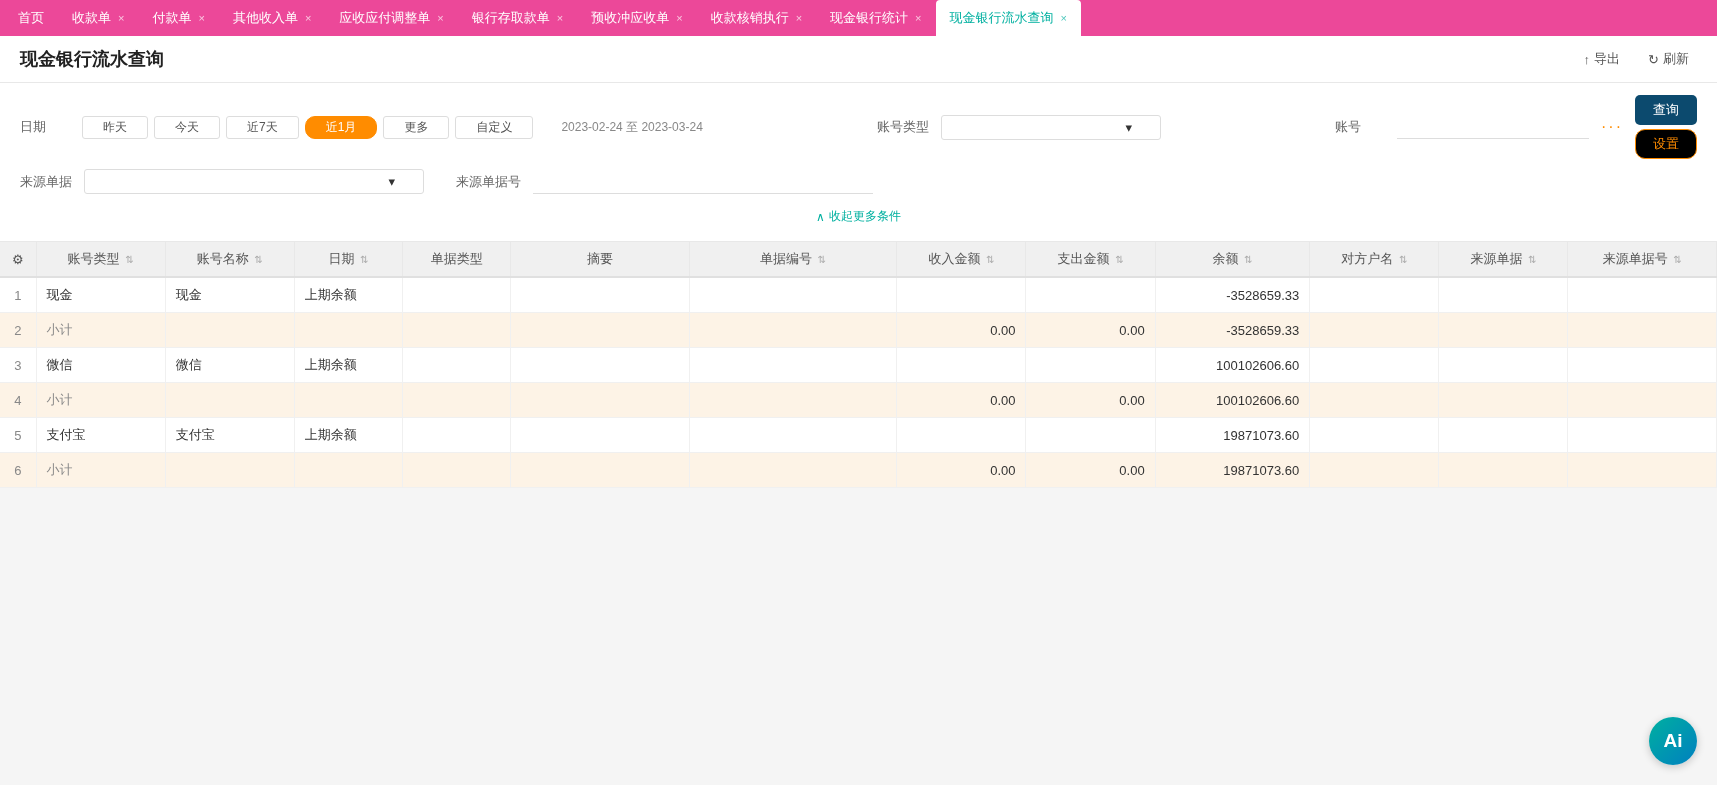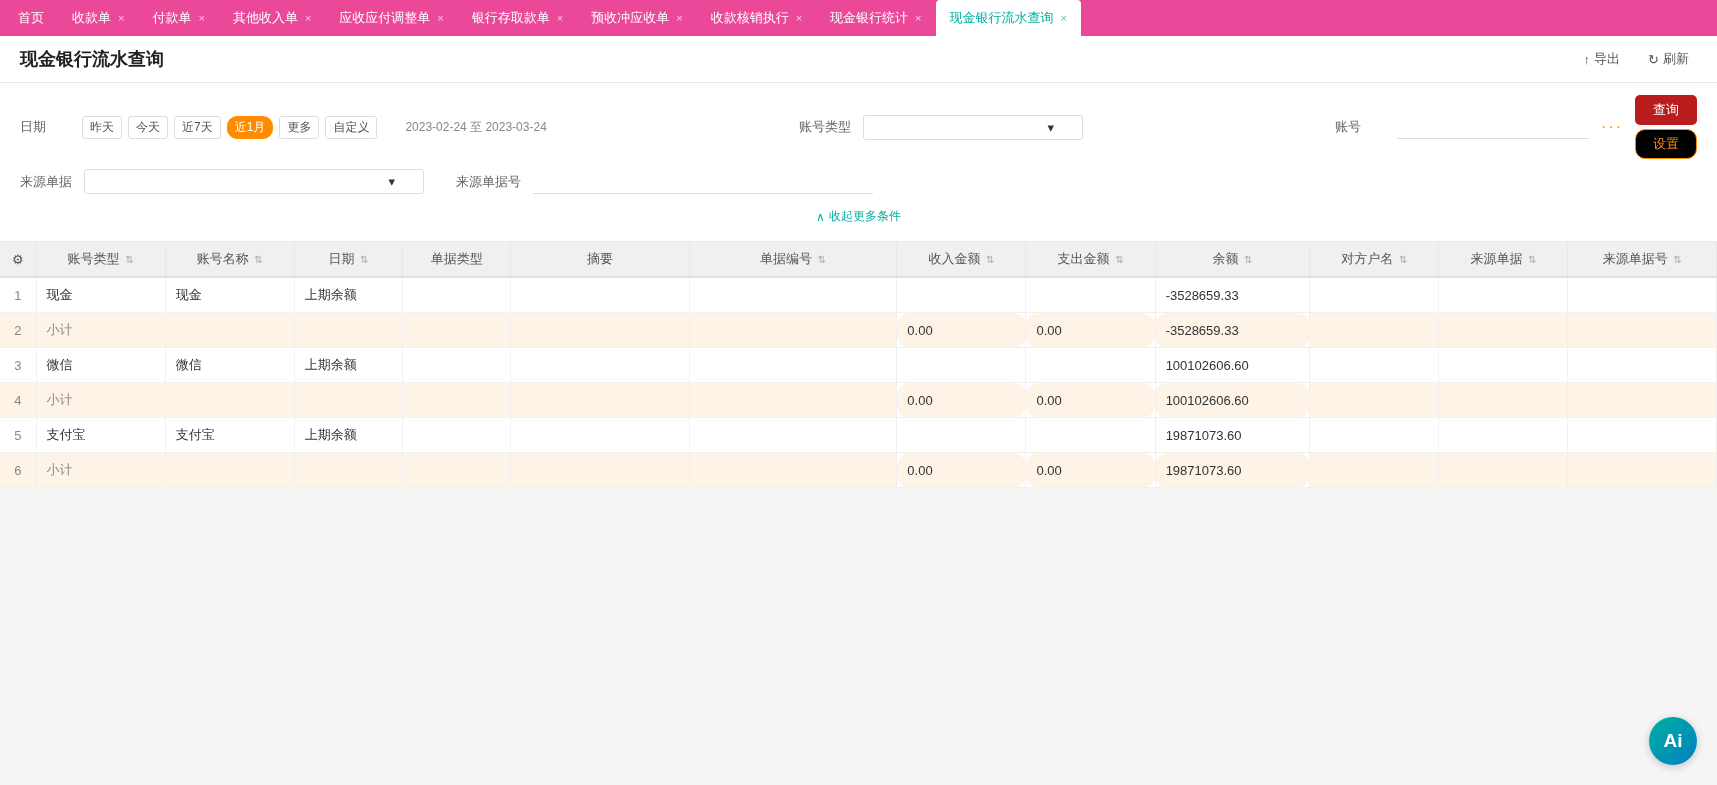--- a/index.html
+++ b/index.html
@@ -91,21 +91,21 @@
       font-size: 13px;
       white-space: nowrap;
       min-width: 50px;
     }
     .date-shortcuts {
       display: flex;
       align-items: center;
       gap: 6px;
     }
     .date-btn {
-      padding: 2px 7px;
+      padding: 2px 20px;
       border: 1px solid #ddd;
       border-radius: 3px;
       cursor: pointer;
       font-size: 12px;
       color: #555;
       background: #fff;
     }
     .date-btn.active-date {
       background: #ff8c00;
       border-color: #ff8c00;
@@ -146,21 +146,21 @@
       padding: 4px 8px;
       min-width: 180px;
     }
     .dots-btn {
       color: #ff8c00;
       cursor: pointer;
       font-size: 16px;
       letter-spacing: 2px;
     }
     .btn-query {
-      background: #b91c1c;
+      background: #0c4a6e;
       color: #fff;
       border: none;
       padding: 6px 18px;
       border-radius: 5px;
       cursor: pointer;
       font-size: 13px;
     }
     .btn-settings {
       background: #000000;
       color: #ff8c00;
@@ -209,21 +209,21 @@
     }
     thead th .sort-icon { color: #aaa; font-size: 10px; margin-left: 2px; }
     tbody tr { border-bottom: 1px solid #f0f0f0; }
     tbody tr.subtotal { background: #fdf3e6; }
     tbody td {
       padding: 8px 10px;
       white-space: nowrap;
       border-right: 1px solid #f0f0f0;
       color: #333;
     }
-    .td-number { text-align: left; border-radius: 13px; }
+    .td-number { text-align: right; }
     .td-subtotal-label { color: #888; }
     .td-index { color: #888; text-align: center; }
     .ai-badge {
       position: fixed;
       right: 20px;
       bottom: 20px;
       background: linear-gradient(135deg, #00b0a0, #0080c0);
       color: #fff;
       font-size: 19px;
       font-weight: bold;

